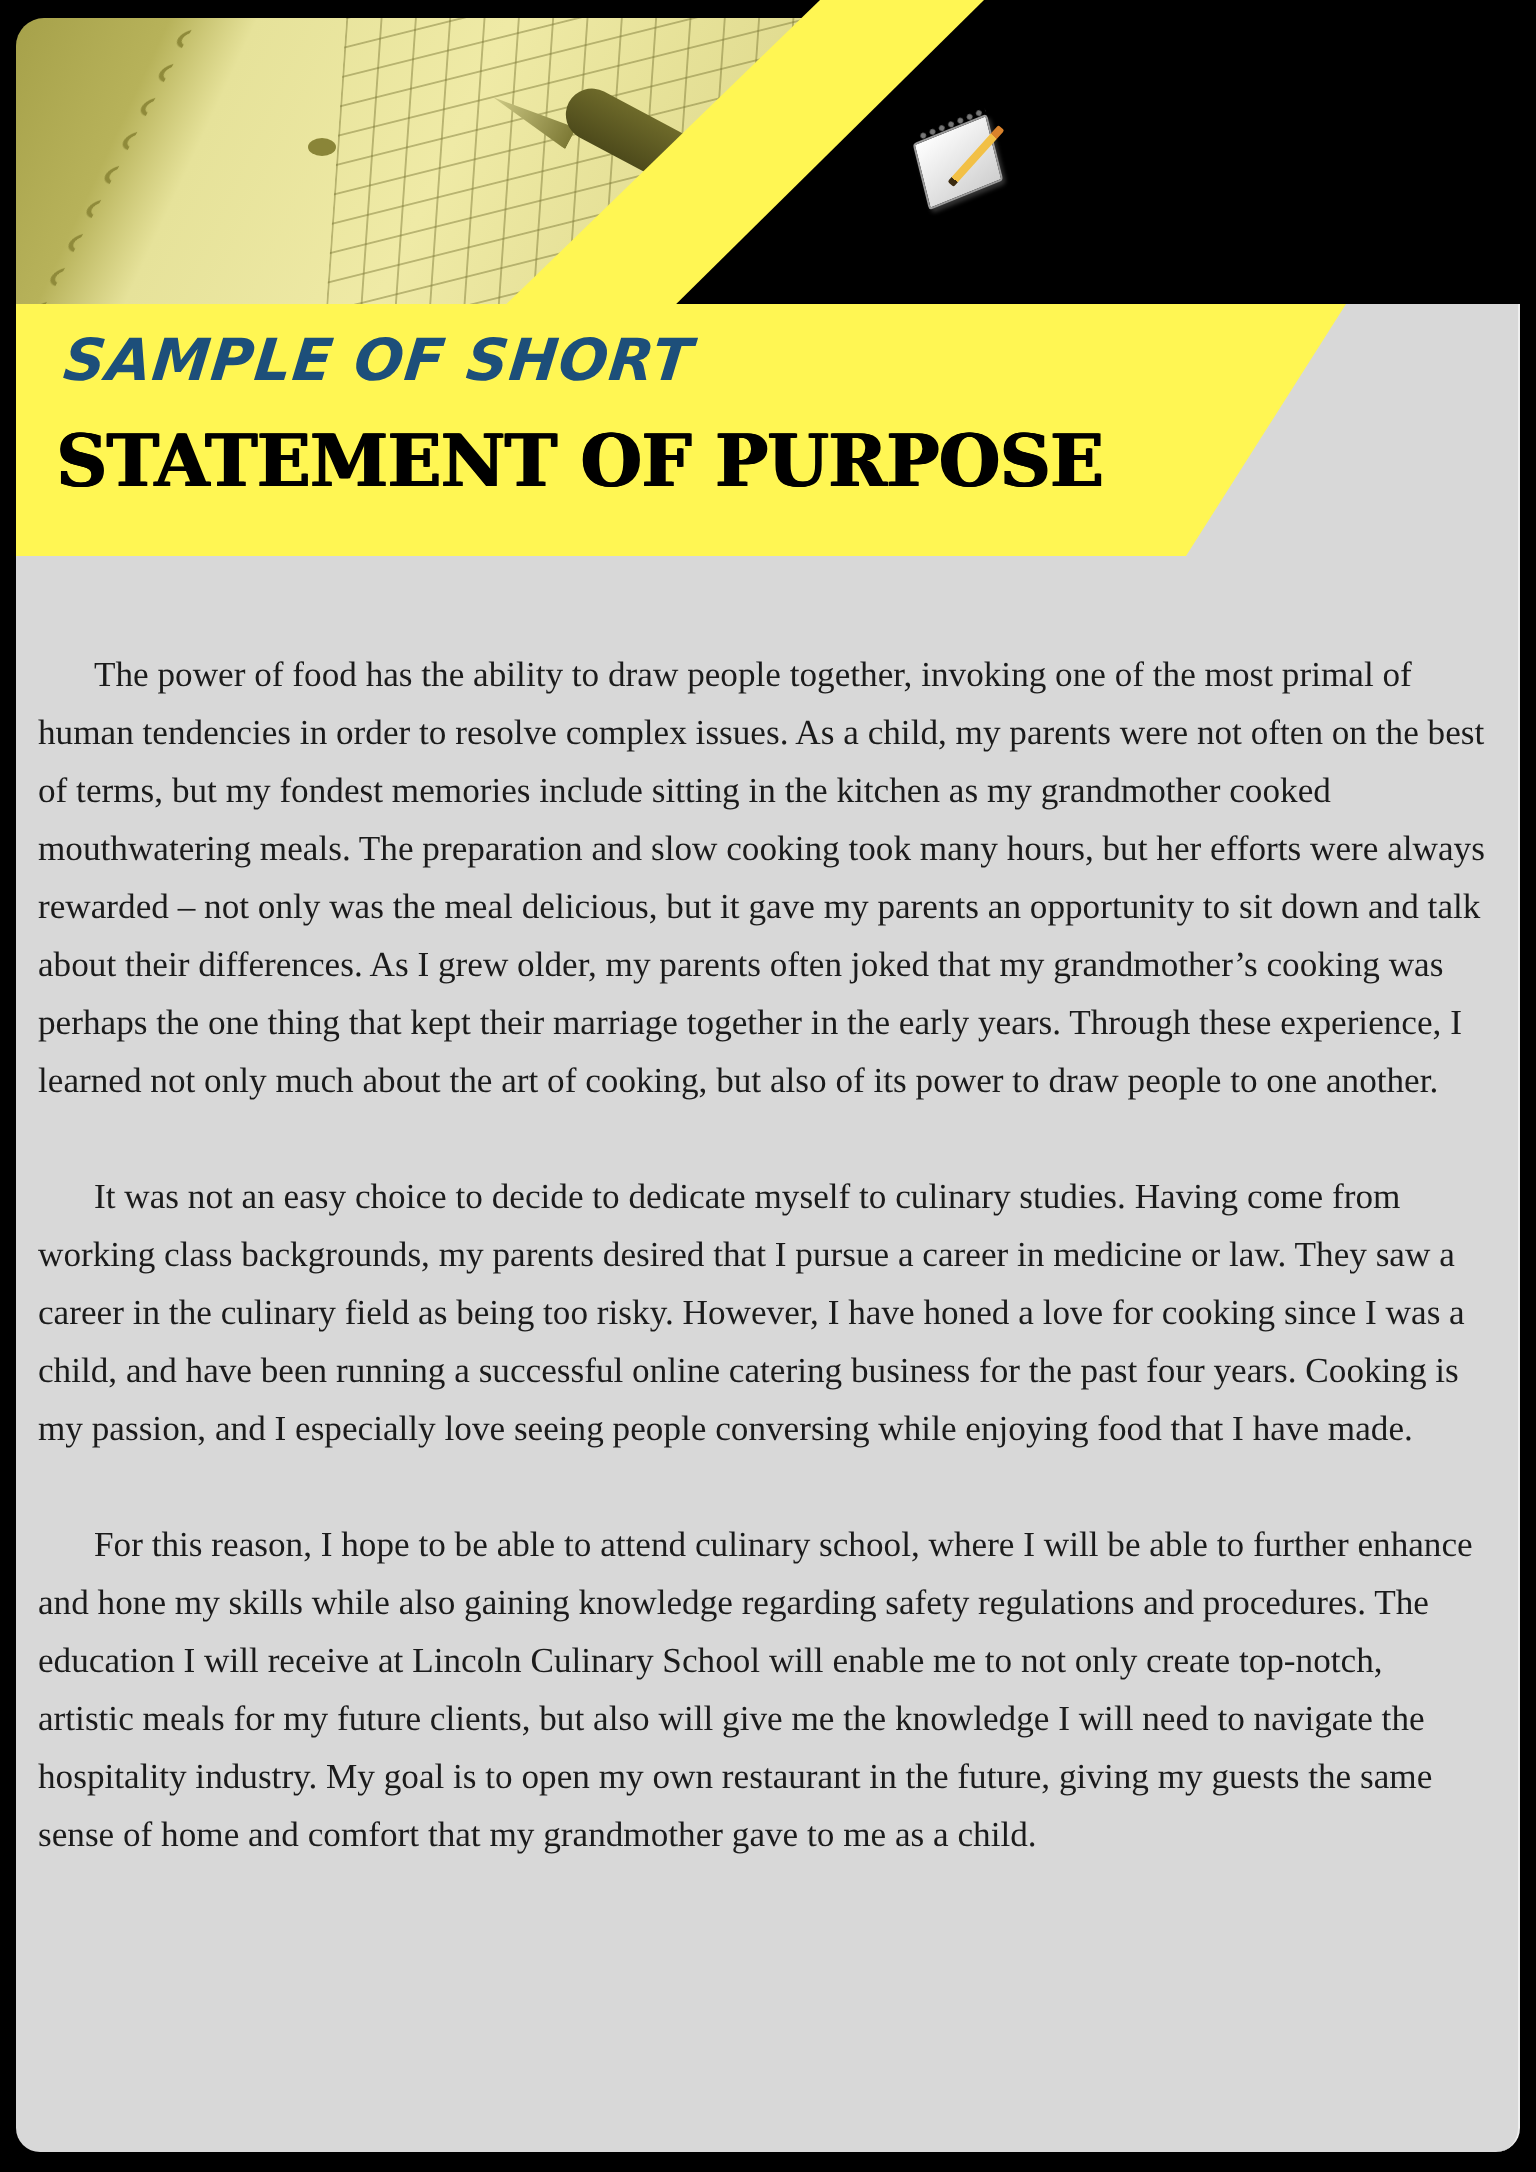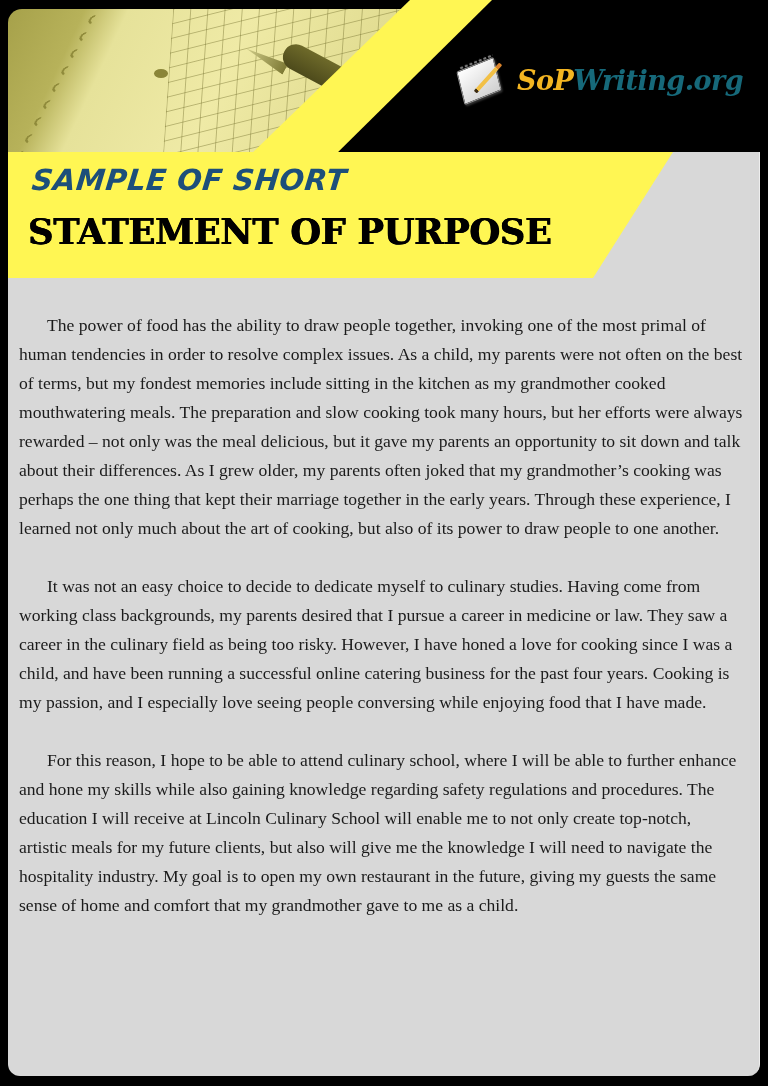--- a/index.html
+++ b/index.html
@@ -108,21 +108,21 @@
     transform: scaleX(0.98); transform-origin: left center;
     text-shadow: 0.6px 0 0 #000, -0.3px 0 0 #000;
   }
 
   
   .body {
     position: absolute; left: 19px; top: 311px; width: 724px;
     font-family: "Liberation Serif", serif; font-size: 17.6px;
     line-height: 29px; color: #1b1b1b;
   }
-  .body p { margin: 0 0 29px 0; text-indent: 28px; }
+  .body p { margin: 12px 0 29px 0; text-indent: 28px; }
 </style>
 </head>
 <body>
 
 <div class="page">
 
   <div class="photo">
     <div class="grid"></div>
     <div class="spiral"></div>
     <div class="hole"></div>
@@ -131,21 +131,20 @@
   </div>
 
   <div class="stripe"></div>
 
   <div class="logo">
     <div class="logo-icon">
       <div class="pad"></div>
       <div class="rings"></div>
       <div class="pencil"></div>
     </div>
-    <span class="logo-text"><span class="logo-sop">SoP</span><span class="logo-writing">Writing.org</span></span>
   </div>
 
   <div class="panel"></div>
 
   <div class="banner"></div>
   <div class="subtitle">SAMPLE OF SHORT</div>
   <div class="title">STATEMENT OF PURPOSE</div>
 
   <div class="body">
     <p>The power of food has the ability to draw people together, invoking one of the most primal of human tendencies in order to resolve complex issues. As a child, my parents were not often on the best of terms, but my fondest memories include sitting in the kitchen as my grandmother cooked mouthwatering meals. The preparation and slow cooking took many hours, but her efforts were always rewarded – not only was the meal delicious, but it gave my parents an opportunity to sit down and talk about their differences. As I grew older, my parents often joked that my grandmother’s cooking was perhaps the one thing that kept their marriage together in the early years. Through these experience, I learned not only much about the art of cooking, but also of its power to draw people to one another.</p>

